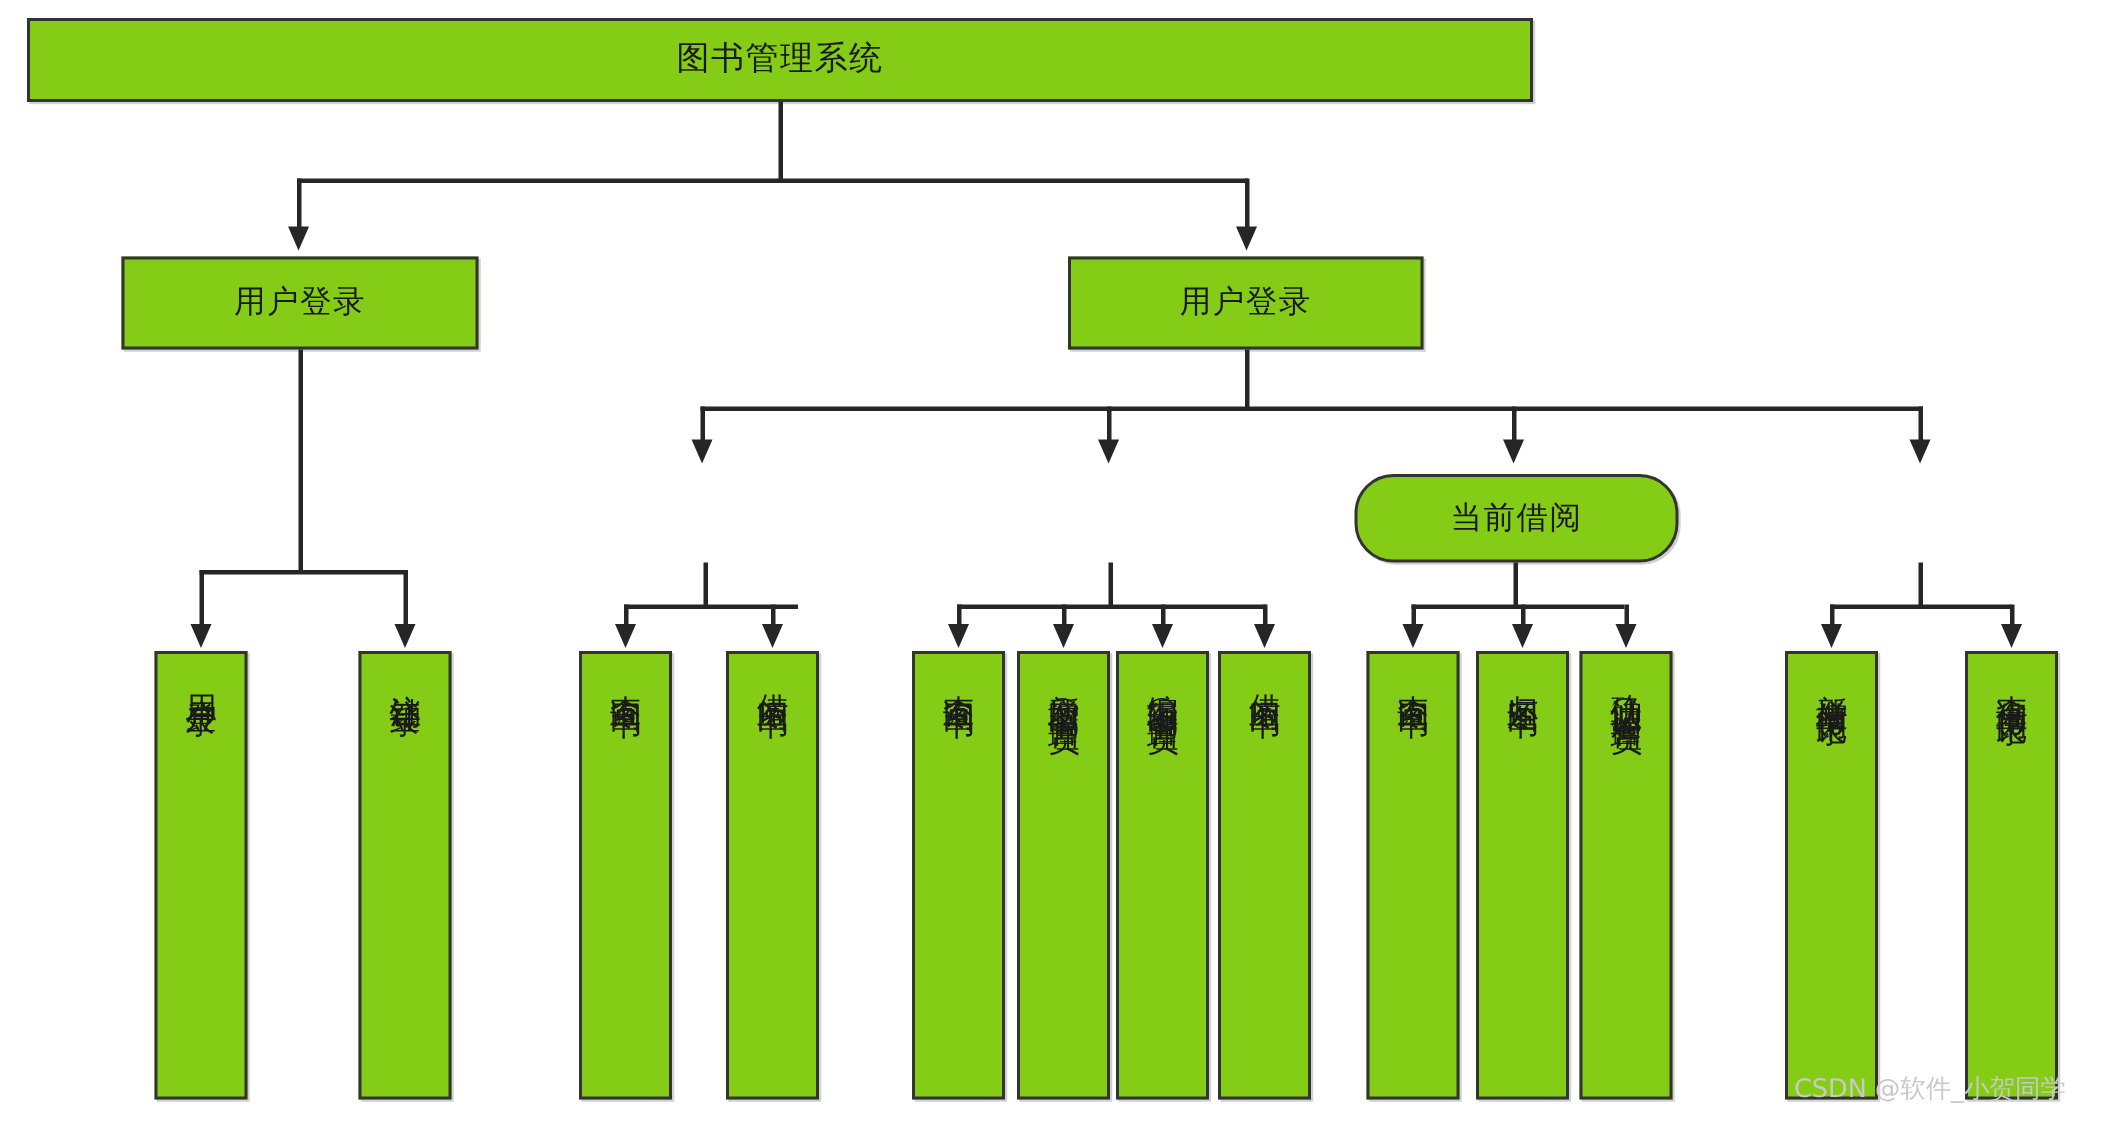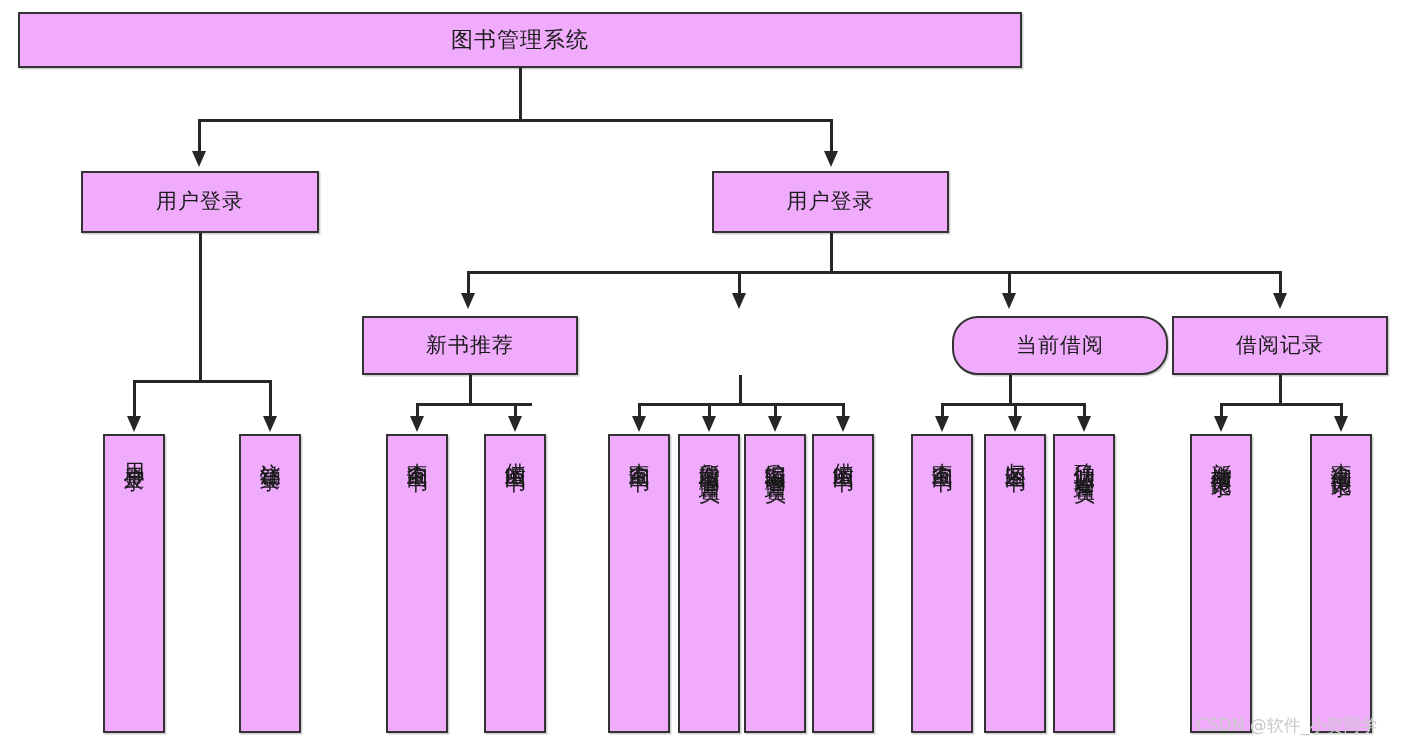--- a/index.html
+++ b/index.html
@@ -14,21 +14,21 @@
     position: relative;
     width: 1405px;
     height: 747px;
     background: #ffffff;
     overflow: hidden;
   }
   
   .node {
     position: absolute;
     box-sizing: border-box;
-    background: #f0abfc;
+    background: #84cc16;
     border: 2.5px solid #333333;
     display: flex;
     align-items: center;
     justify-content: center;
     color: #1a1a1a;
     box-shadow: 1.5px 1.5px 0 rgba(0,0,0,0.18);
   }
   .node.horiz {
     font-size: 21px;
     letter-spacing: 1px;
@@ -114,28 +114,22 @@
 
   <div class="edge-v" style="left:467px; top:271px; height:24px;"></div>
   <div class="arrow-down" style="left:461px; top:293px;"></div>
   <div class="edge-v" style="left:738px; top:271px; height:24px;"></div>
   <div class="arrow-down" style="left:732px; top:293px;"></div>
   <div class="edge-v" style="left:1008px; top:271px; height:24px;"></div>
   <div class="arrow-down" style="left:1002px; top:293px;"></div>
   <div class="edge-v" style="left:1279px; top:271px; height:24px;"></div>
   <div class="arrow-down" style="left:1273px; top:293px;"></div>
 
-  <div class="node horiz" style="left:362px; top:316px; width:216px; height:59px;">
-    <span>新书推荐</span>
-  </div>
-  <div class="node horiz" style="left:952px; top:316px; width:216px; height:59px;border-radius:26px;">
+  <div class="node horiz" style="left:903px; top:316px; width:216px; height:59px;border-radius:26px;">
     <span>当前借阅</span>
-  </div>
-  <div class="node horiz" style="left:1172px; top:316px; width:216px; height:59px;">
-    <span>借阅记录</span>
   </div>
 
   <div class="edge-v" style="left:469px; top:375px; height:30px;"></div>
   <div class="edge-h" style="left:416px; top:403px; width:116px;"></div>
   <div class="edge-v" style="left:416px; top:403px; height:15px;"></div>
   <div class="arrow-down" style="left:410px; top:416px;"></div>
   <div class="edge-v" style="left:514px; top:403px; height:15px;"></div>
   <div class="arrow-down" style="left:508px; top:416px;"></div>
 
   <div class="edge-v" style="left:739px; top:375px; height:30px;"></div>

